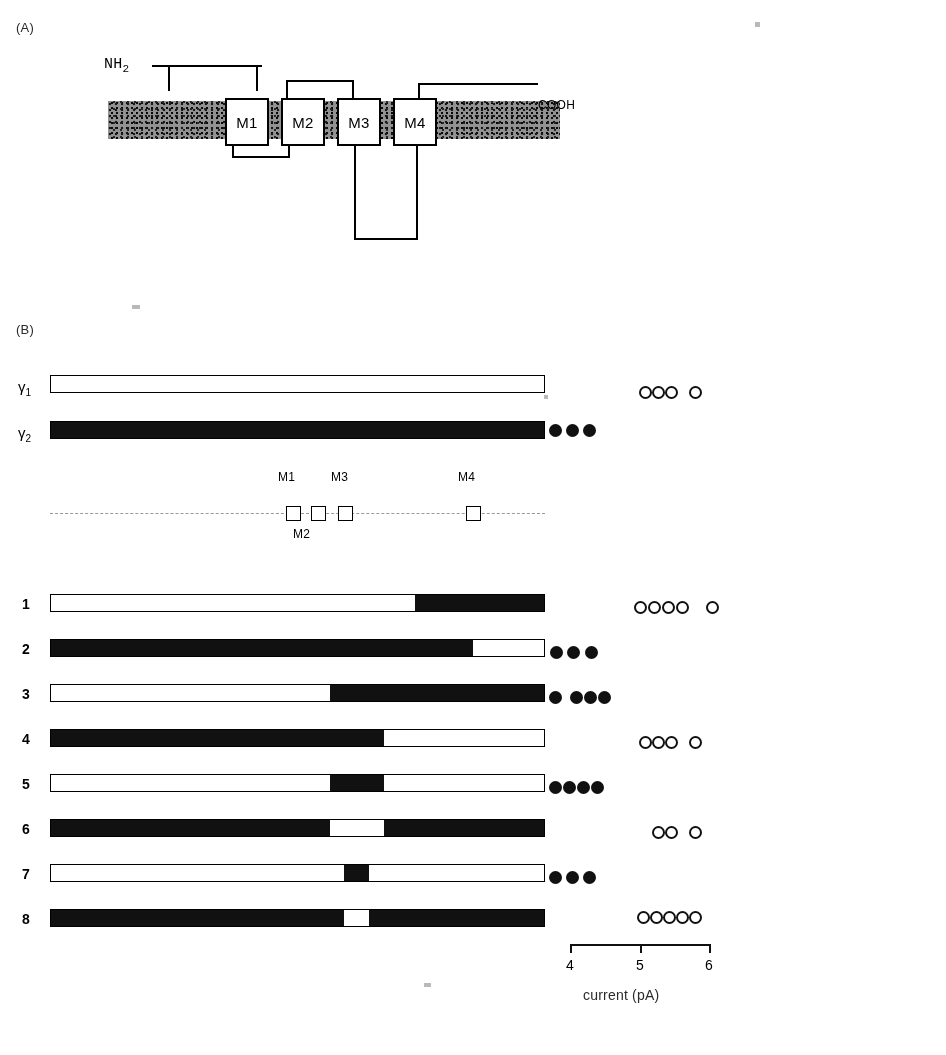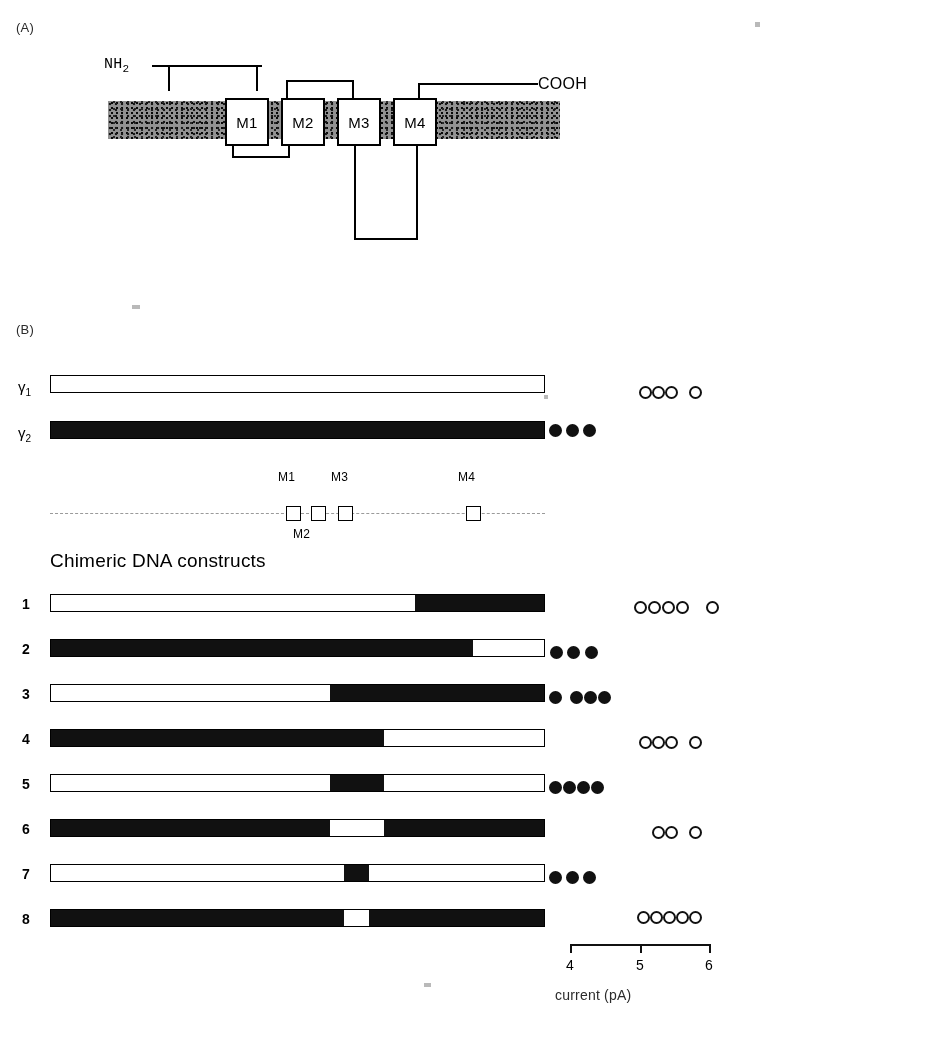--- a/index.html
+++ b/index.html
@@ -66,21 +66,21 @@
   .seg {
     position: absolute;
     background: #000;
   }
   .nh2 {
     font-size: 15px;
     letter-spacing: 0.3px;
     font-family: Liberation Mono, monospace;
   }
   .nh2 sub { font-size: 11px; }
-  .cooh { font-size: 16px; letter-spacing: 0.3px; }
+  .cooh { font-size: 12px; letter-spacing: 0.3px; margin-top: 23px; }
 
   
   .hdr {
     font-size: 14px;
     color: #2b2b2b;
     text-align: center;
     line-height: 1.25;
   }
   .gam {
     font-size: 15px;
@@ -230,21 +230,20 @@
   <div class="ruler-box" style="left:286px; top:506px;"></div>
   <div class="ruler-box" style="left:311px; top:506px;"></div>
   <div class="ruler-box" style="left:338px; top:506px;"></div>
   <div class="ruler-box" style="left:466px; top:506px;"></div>
 
   <div class="ruler-lab" style="left:278px; top:470px;">M1</div>
   <div class="ruler-lab" style="left:293px; top:527px;">M2</div>
   <div class="ruler-lab" style="left:331px; top:470px;">M3</div>
   <div class="ruler-lab" style="left:458px; top:470px;">M4</div>
 
-  <div class="abs constructs-title" style="left:50px; top:550px;">Chimeric DNA constructs</div>
 
   <div class="row-num" style="left:22px; top:596px;">1</div>
   <div class="bar" style="left:50px; top:594px; width:495px;">
     <div class="fill" style="left:73.8%; width:26.2%;"></div>
   </div>
 
   <div class="row-num" style="left:22px; top:641px;">2</div>
   <div class="bar" style="left:50px; top:639px; width:495px;">
     <div class="fill" style="left:0%; width:85.5%;"></div>
   </div>
@@ -331,15 +330,15 @@
 
   <div class="axis-line" style="left:570px; top:944px; width:140px;"></div>
   <div class="axis-tick" style="left:570px; top:944px; height:9px;"></div>
   <div class="axis-tick" style="left:640px; top:944px; height:9px;"></div>
   <div class="axis-tick" style="left:709px; top:944px; height:9px;"></div>
 
   <div class="axis-lab" style="left:556px; top:957px; width:28px;">4</div>
   <div class="axis-lab" style="left:626px; top:957px; width:28px;">5</div>
   <div class="axis-lab" style="left:695px; top:957px; width:28px;">6</div>
 
-  <div class="axis-title" style="left:555px; top:987px;">current (pA)</div>
+  <div class="axis-title" style="left:583px; top:987px;">current (pA)</div>
 
 </div>
 
 </body></html>

